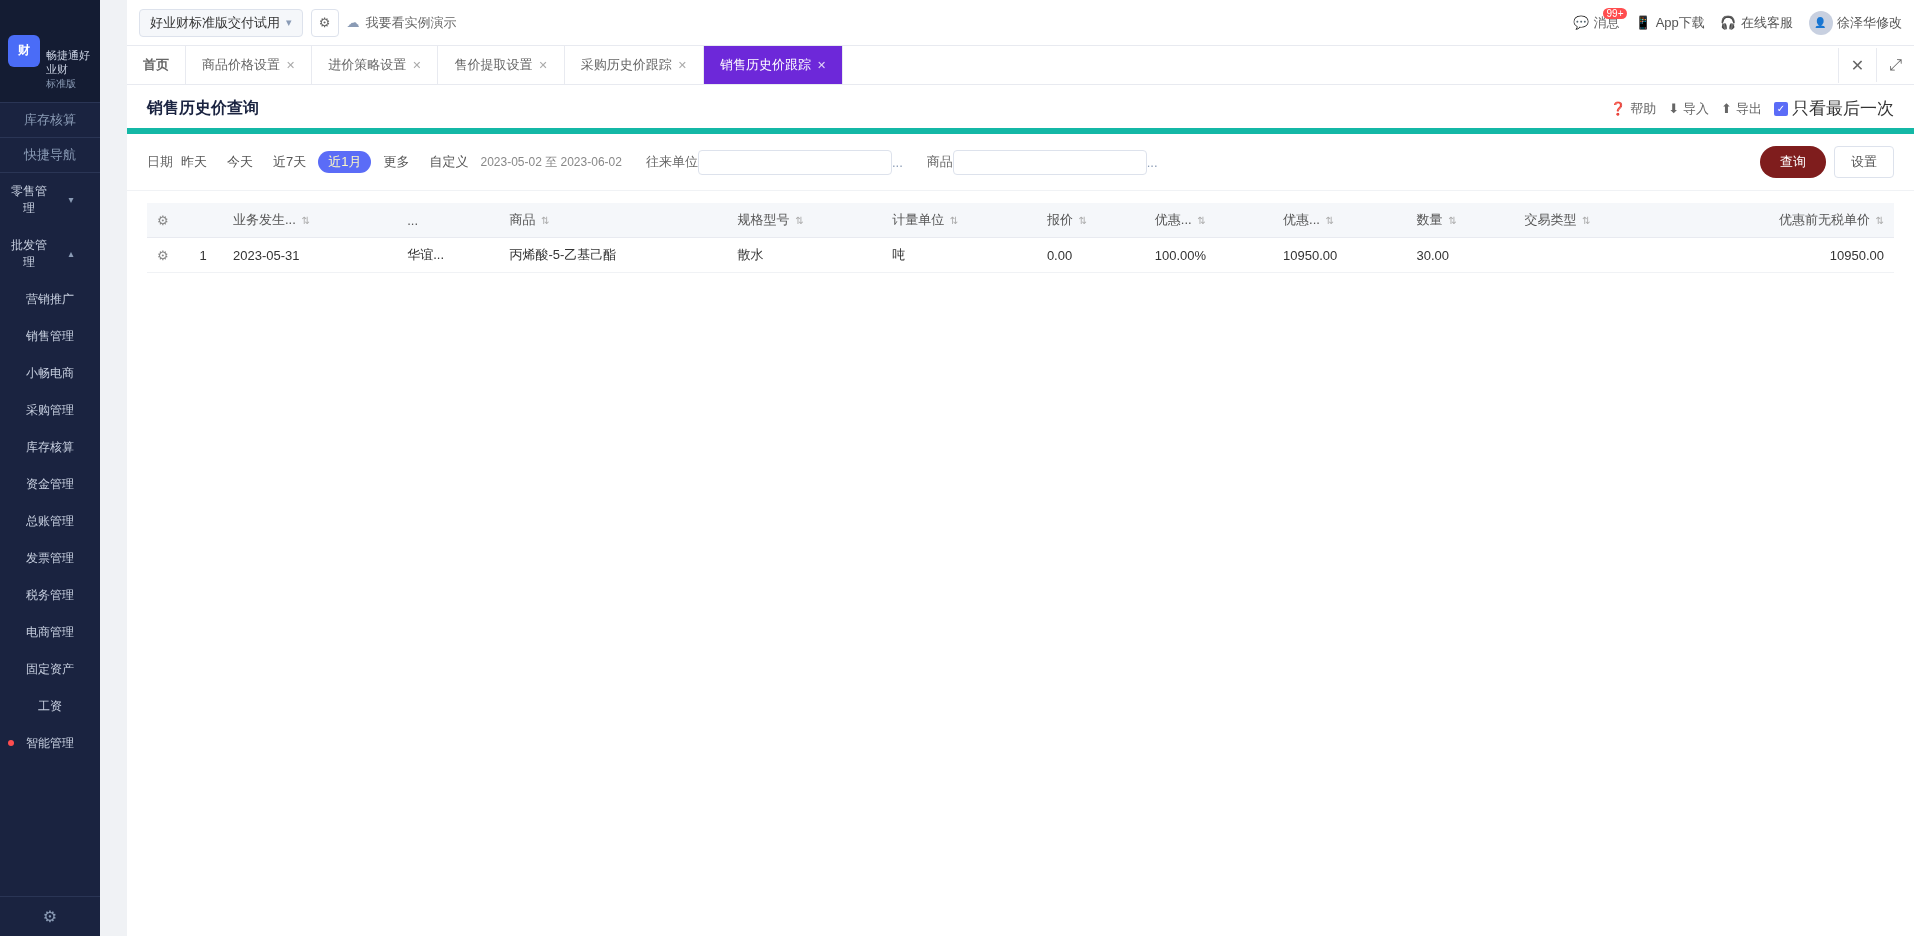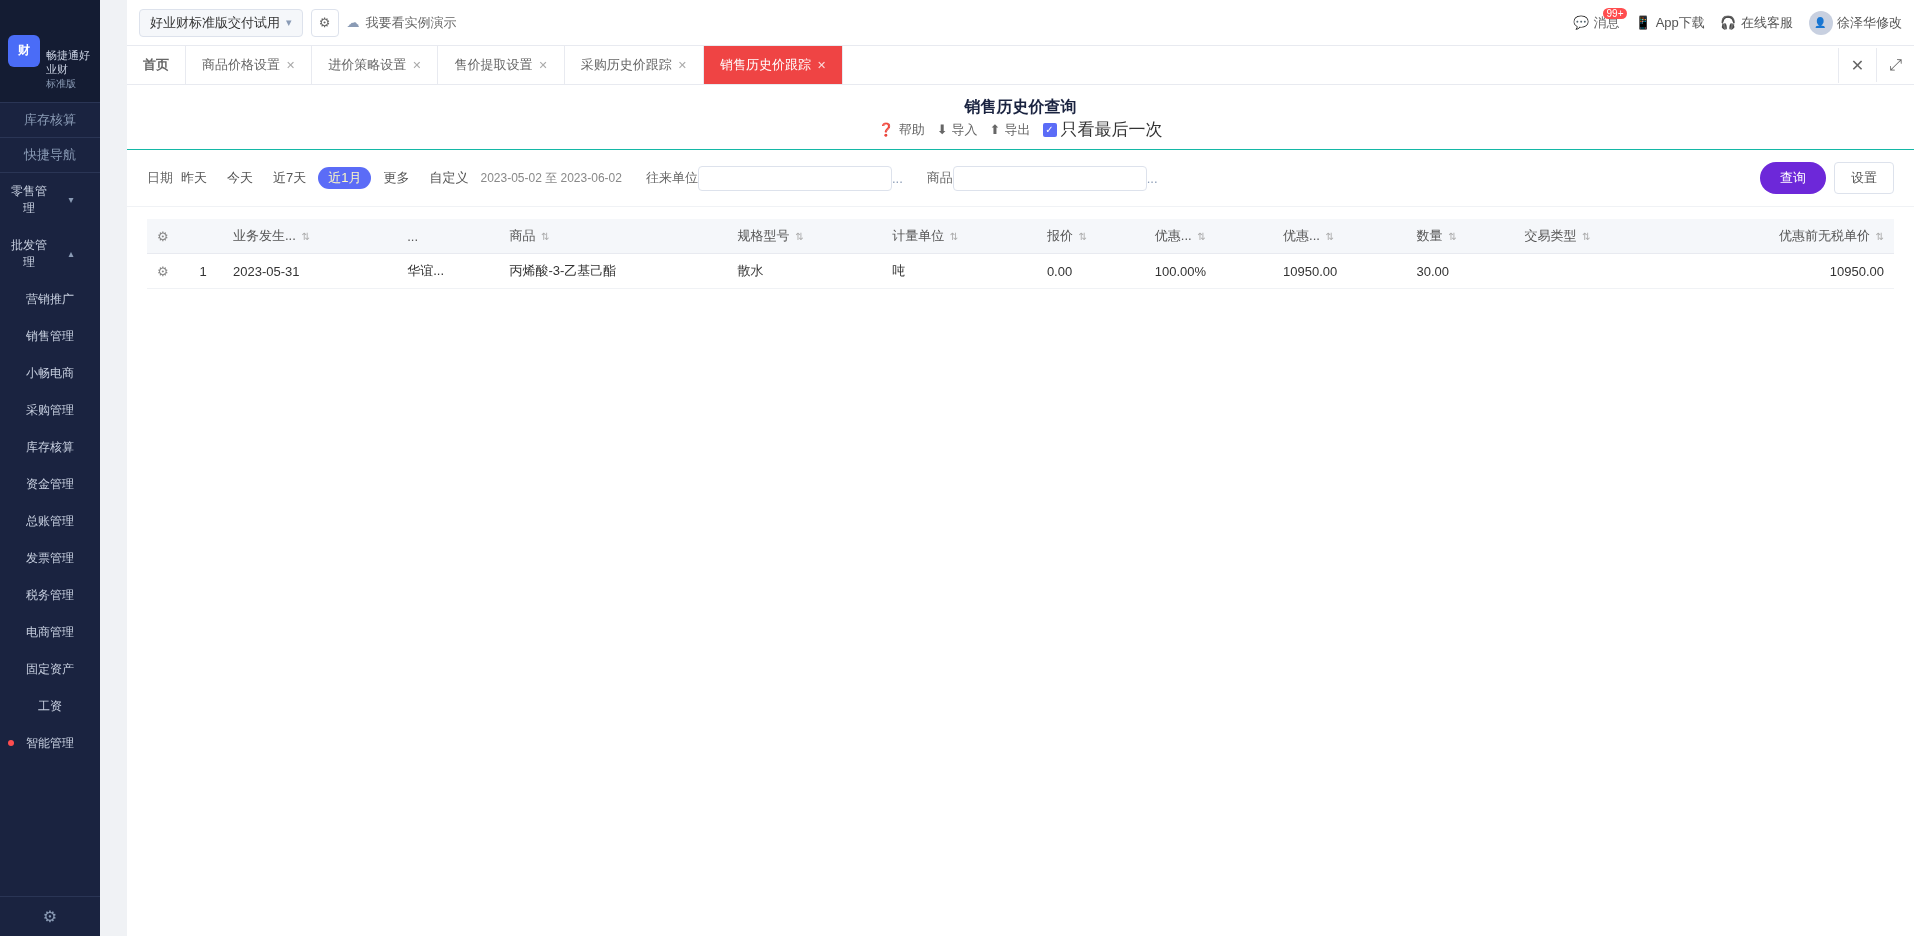--- a/index.html
+++ b/index.html
@@ -34,50 +34,50 @@
     .topbar-right { display: flex; align-items: center; gap: 16px; color: #666; }
     .msg-btn { display: flex; align-items: center; gap: 4px; cursor: pointer; position: relative; }
     .msg-badge { background: #ff4d4f; color: white; font-size: 10px; border-radius: 8px; padding: 0 4px; position: absolute; top: -6px; right: -8px; }
     .app-btn, .service-btn, .user-btn { display: flex; align-items: center; gap: 4px; cursor: pointer; color: #555; }
     .user-avatar { width: 24px; height: 24px; background: #c8d0e0; border-radius: 50%; display: flex; align-items: center; justify-content: center; font-size: 10px; }
 
     
     .tabbar { background: white; display: flex; align-items: center; padding: 0; border-bottom: 1px solid #e8eaf0; flex-shrink: 0; overflow-x: auto; }
     .tabbar::-webkit-scrollbar { height: 3px; }
     .tab { display: flex; align-items: center; gap: 6px; padding: 10px 16px; cursor: pointer; color: #666; font-size: 13px; border-right: 1px solid #e8eaf0; white-space: nowrap; flex-shrink: 0; }
-    .tab.active { background: #ef4444; color: white; }
+    .tab.active { background: #6d28d9; color: white; }
     .tab.home { font-weight: 700; text-align: center; }
     .tab .close-icon { font-size: 11px; color: #aaa; cursor: pointer; }
     .tab.active .close-icon { color: rgba(255,255,255,0.8); }
     .tabbar-actions { display: flex; align-items: center; margin-left: auto; flex-shrink: 0; }
     .tab-close-all { padding: 8px 12px; cursor: pointer; color: #666; font-size: 16px; border-left: 1px solid #e8eaf0; }
     .tab-expand { padding: 8px 12px; cursor: pointer; color: #666; font-size: 16px; border-left: 1px solid #e8eaf0; }
 
     
     .page-content { flex: 1; background: white; margin: 0; overflow-y: auto; }
-    .page-header { display: flex; align-items: center; justify-content: space-between; padding: 12px 20px 8px; border-bottom: 1px solid #14b8a6; flex-direction: column; }
+    .page-header { display: flex; align-items: center; justify-content: space-between; padding: 12px 20px 8px; border-bottom: 6px solid #14b8a6; }
     .page-title { font-size: 16px; font-weight: 600; color: #1a2340; }
     .page-actions { display: flex; align-items: center; gap: 12px; }
     .help-btn, .import-btn, .export-btn { display: flex; align-items: center; gap: 4px; color: #666; cursor: pointer; font-size: 13px; }
     .checkbox-label { display: flex; align-items: center; gap: 4px; color: #333; cursor: pointer; font-size: 17px; }
     .checkbox-blue { width: 14px; height: 14px; background: #5b6cf7; border-radius: 2px; display: flex; align-items: center; justify-content: center; }
     .checkbox-blue::after { content: "✓"; color: white; font-size: 10px; }
 
     
     .filter-area { padding: 12px 20px; border-bottom: 1px solid #f0f2f5; display: flex; align-items: center; gap: 24px; flex-wrap: wrap; }
     .filter-row { display: flex; align-items: center; }
     .filter-label { color: #666; font-size: 13px; white-space: nowrap; }
     .date-options { display: flex; align-items: center; gap: 4px; }
     .date-opt { padding: 2px 8px; border-radius: 3px; cursor: pointer; color: #555; font-size: 13px; }
     .date-opt.active { background: #5b6cf7; color: #fef9c3; border-radius: 12px; padding: 2px 10px; }
     .date-range { font-size: 12px; color: #888; margin-left: 4px; }
     .filter-input { border: 1px solid #dde2ec; border-radius: 4px; padding: 4px 8px; font-size: 13px; color: #333; min-width: 160px; outline: none; }
     .more-btn { color: #8a9bb5; cursor: pointer; font-size: 13px; }
     .action-btns { margin-left: auto; display: flex; gap: 8px; }
-    .btn-primary { background: #6d28d9; color: white; border: none; border-radius: 16px; padding: 6px 20px; cursor: pointer; font-size: 13px; }
+    .btn-primary { background: #7f1d1d; color: white; border: none; border-radius: 16px; padding: 6px 20px; cursor: pointer; font-size: 13px; }
     .btn-default { background: white; color: #555; border: 1px solid #dde2ec; border-radius: 4px; padding: 6px 16px; cursor: pointer; font-size: 13px; }
 
     
     .table-container { padding: 12px 20px; }
     table { width: 100%; border-collapse: collapse; font-size: 13px; }
     thead tr { background: #f5f7fa; }
     th { padding: 8px 10px; text-align: left; color: #555; font-weight: 500; border-bottom: 1px solid #e8eaf0; white-space: nowrap; position: relative; }
     th .sort-icon { color: #aaa; font-size: 10px; margin-left: 2px; cursor: pointer; }
     tbody tr { border-bottom: 1px solid #f0f2f5; }
     td { padding: 8px 10px; color: #333; }
@@ -330,21 +330,21 @@
           </tr>
         </thead>
         <tbody>
           <tr>
             <td class="gear-col">
               <span class="gear-col-icon">⚙</span>
             </td>
             <td class="col-number">1</td>
             <td>2023-05-31</td>
             <td>华谊...</td>
-            <td>丙烯酸-3-乙基己酯</td>
+            <td>丙烯酸-5-乙基己酯</td>
             <td>散水</td>
             <td>吨</td>
             <td>0.00</td>
             <td>100.00%</td>
             <td>10950.00</td>
             <td>30.00</td>
             <td></td>
             <td style="text-align:right;">10950.00</td>
           </tr>
         </tbody>

